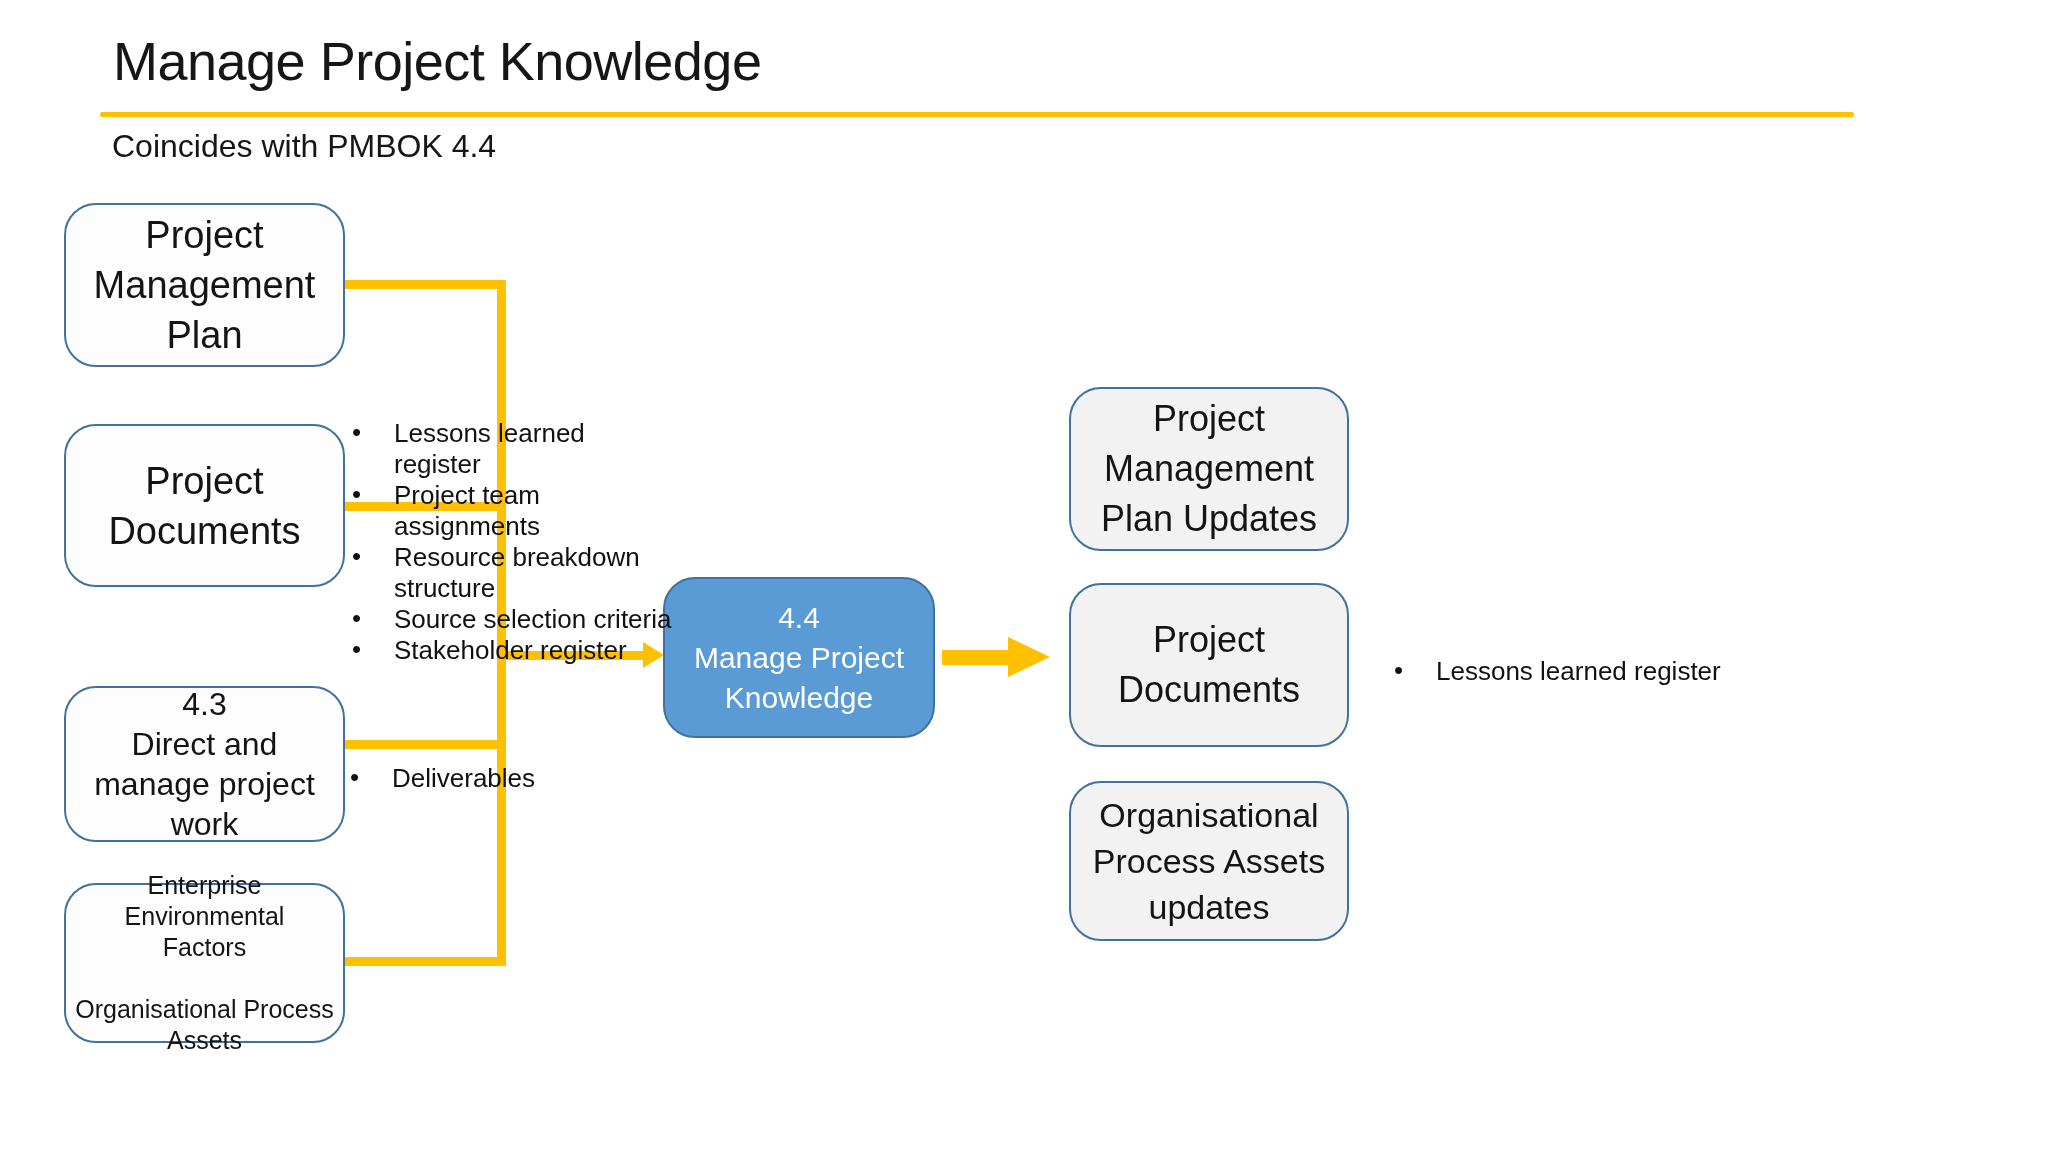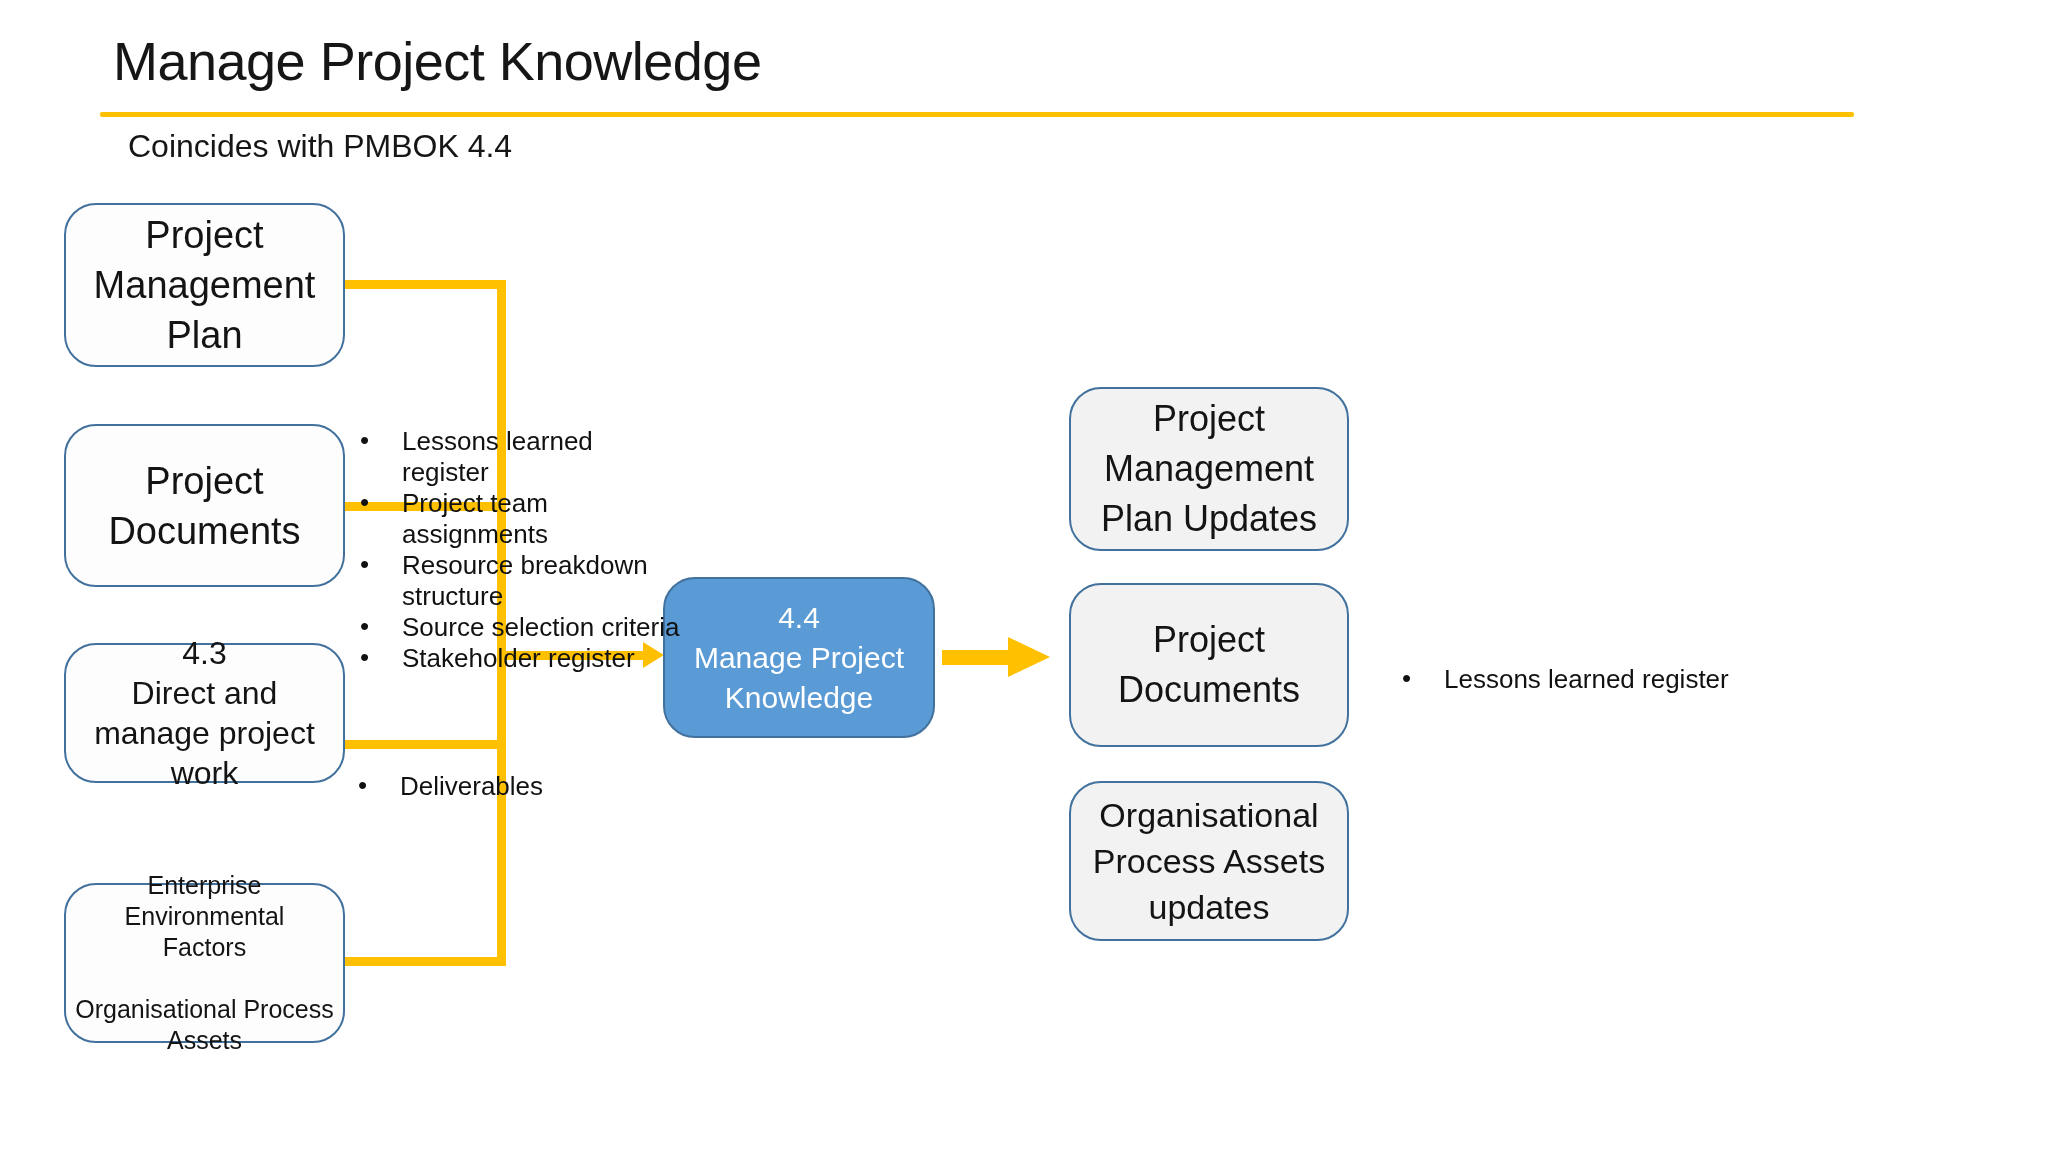--- a/index.html
+++ b/index.html
@@ -17,54 +17,54 @@
     font-size:54px;font-weight:400;letter-spacing:-0.5px;color:#161616;
     white-space:nowrap;
     text-align:center;
   }
   .title-rule{
     position:absolute;left:100px;top:112px;width:1754px;height:5px;
     background:#FFC000;border-radius:2px;
   }
   .subtitle{
     position:absolute;left:112px;top:128px;
-    font-size:32px;font-weight:400;color:#161616;white-space:nowrap;margin-left:16px;
+    font-size:32px;font-weight:400;color:#161616;white-space:nowrap;
   }
   
   .box{
     position:absolute;
     border:2.5px solid #41719C;
     border-radius:32px;
     background:#fdfdfd;
     display:flex;align-items:center;justify-content:center;
     text-align:center;
     z-index:2;
     box-sizing:border-box;
   }
   .box .lbl{white-space:pre-line;}
   .in-box{left:64px;width:281px;}
   #box-pmp{top:203px;height:164px;font-size:38px;line-height:50px;}
   #box-pdocs{top:424px;height:163px;font-size:38px;line-height:50px;}
-  #box-43{top:643px;height:140px;font-size:32px;line-height:40px;}
+  #box-43{top:686px;height:156px;font-size:32px;line-height:40px;}
   #box-eef{top:883px;height:160px;font-size:25px;line-height:31px;}
   .process-box{
     left:663px;top:577px;width:272px;height:161px;
     background:#5B9BD5;border:2.5px solid #41719C;color:#ffffff;
     font-size:30px;line-height:40px;
   }
   .out-box{left:1069px;width:280px;background:#F2F2F2;}
   #box-pmpu{top:387px;height:164px;font-size:36px;line-height:50px;}
   #box-pdocs-out{top:583px;height:164px;font-size:36px;line-height:50px;}
   #box-opa{top:781px;height:160px;font-size:34px;line-height:46px;}
   
   .conn{position:absolute;background:#FFC000;z-index:1;}
   .tri{position:absolute;width:0;height:0;z-index:1;}
   
   .bullets{
-    position:absolute;list-style:none;margin:8px;padding:0;
+    position:absolute;list-style:none;margin:0;padding:0;
     font-size:26px;line-height:31px;color:#111;z-index:3;
   }
   .bullets li{
     position:relative;padding-left:48px;white-space:pre-line;
   }
   .bullets li::before{
     content:"\2022";
     position:absolute;left:6px;top:-1px;
     font-size:26px;
   }

